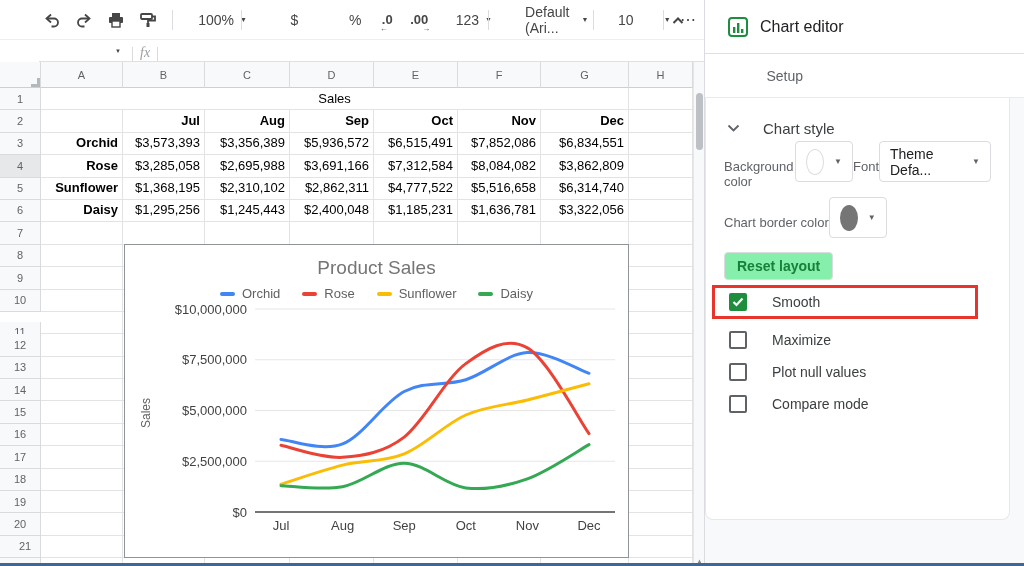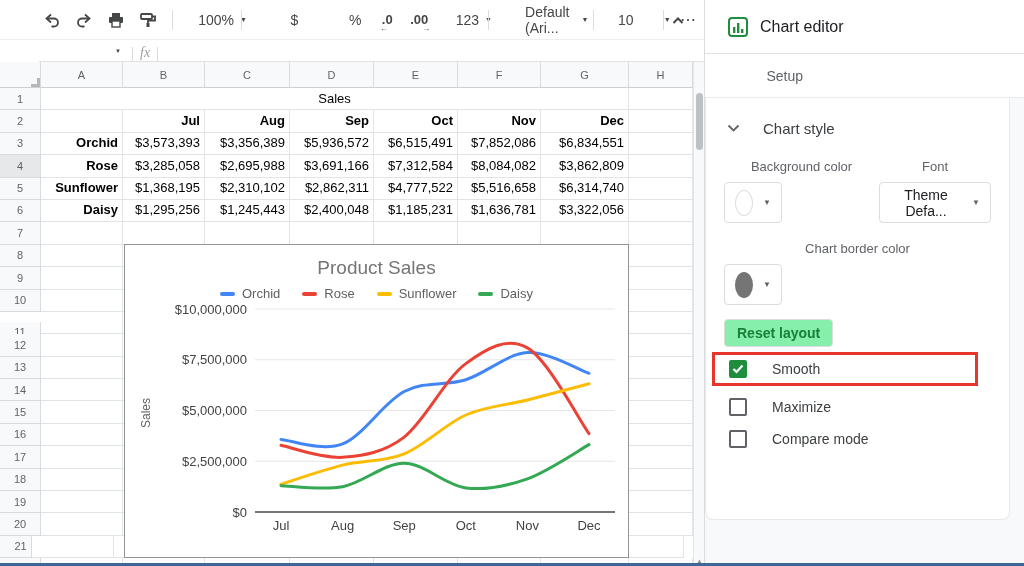--- a/index.html
+++ b/index.html
@@ -69,21 +69,21 @@
   #panel-title { font-size:16px; color:#202124; }
   #panel-tabs { height:44px; background:#fff; border-bottom:1px solid #e8eaed; display:flex; flex:none; }
   .tab { width:50%; display:flex; align-items:center; justify-content:center; font-size:14px; color:#5f6368; position:relative; }
   .tab.active { color:#188038; font-weight:700; }
   .tab.active i { position:absolute; left:50%; transform:translateX(-50%); bottom:0; width:80px; height:3px;
                   background:#188038; border-radius:3px 3px 0 0; }
   #panel-card { background:#fff; border:1px solid #e6e8ea; border-top:none; border-radius:0 0 8px 8px;
                 margin-right:14px; height:422px; position:relative; padding:0 18px; flex:none; }
   .sect-head { display:flex; align-items:center; gap:23px; padding:22px 0 4px 3px; font-size:15px; color:#3c4043; }
   .two-col { display:flex; }
-  .fld { display:flex; flex-direction:column;text-align:center; }
+  .fld { display:flex; flex-direction:row; }
   .fld-label { font-size:13px; color:#5f6368; margin:18px 0 8px 0; }
   .selbox { border:1px solid #dadce0; border-radius:4px; height:41px; display:flex; align-items:center; padding:0 10px; gap:10px; background:#fff; }
   .circle { width:26px; height:26px; border-radius:50%; }
   .circle.white { background:#fff; border:1px solid #dadce0; }
   .circle.gray { background:#757575; }
   .sel-caret { font-size:8px; color:#5f6368; }
   #font-box { width:112px; justify-content:space-between; }
   #font-box span.val { font-size:14px; color:#202124; }
   #reset-btn { margin-top:14px; height:28px; padding:0 12px; border:1px solid #dadce0; border-radius:4px;
                background:#86efac; color:#188038; font-size:14px; font-weight:700; display:inline-flex; align-items:center; }
@@ -402,21 +402,21 @@
             <div class="cell" style="width: 82px; height: 22.4px; line-height: 22.4px;"></div>
             <div class="cell" style="width: 82px; height: 22.4px; line-height: 22.4px;"></div>
             <div class="cell" style="width: 85px; height: 22.4px; line-height: 22.4px;"></div>
             <div class="cell" style="width: 84px; height: 22.4px; line-height: 22.4px;"></div>
             <div class="cell" style="width: 84px; height: 22.4px; line-height: 22.4px;"></div>
             <div class="cell" style="width: 83px; height: 22.4px; line-height: 22.4px;"></div>
             <div class="cell" style="width: 88px; height: 22.4px; line-height: 22.4px;"></div>
             <div class="cell" style="width: 64px; height: 22.4px; line-height: 22.4px;"></div>
           </div>
           <div class="g-row" style="height: 22.4px;">
-            <div class="rowhead" style="width: 32px; height: 22.4px; line-height: 22.4px; padding-left: 10px;">21</div>
+            <div class="rowhead" style="width: 41px; height: 22.4px; line-height: 22.4px; padding-left: 10px;">21</div>
             <div class="cell" style="width: 82px; height: 22.4px; line-height: 22.4px;"></div>
             <div class="cell" style="width: 82px; height: 22.4px; line-height: 22.4px;"></div>
             <div class="cell" style="width: 85px; height: 22.4px; line-height: 22.4px;"></div>
             <div class="cell" style="width: 84px; height: 22.4px; line-height: 22.4px;"></div>
             <div class="cell" style="width: 84px; height: 22.4px; line-height: 22.4px;"></div>
             <div class="cell" style="width: 83px; height: 22.4px; line-height: 22.4px;"></div>
             <div class="cell" style="width: 88px; height: 22.4px; line-height: 22.4px;"></div>
             <div class="cell" style="width: 64px; height: 22.4px; line-height: 22.4px;"></div>
           </div>
           <div class="g-row" style="height: 22.4px;">
@@ -539,20 +539,24 @@
           <span class="cb-label">Smooth</span>
         </div>
       </div>
       <div id="cb-list">
         <div class="cb-row">
           <span class="cbox"></span>
           <span class="cb-label">Maximize</span>
         </div>
         <div class="cb-row">
           <span class="cbox"></span>
+          <span class="cb-label">Plot null values</span>
+        </div>
+        <div class="cb-row">
+          <span class="cbox"></span>
           <span class="cb-label">Compare mode</span>
         </div>
       </div>
     </div>
   </div>
 
   <div id="bottom-strip"></div>
 </div>
 
 </body></html>

